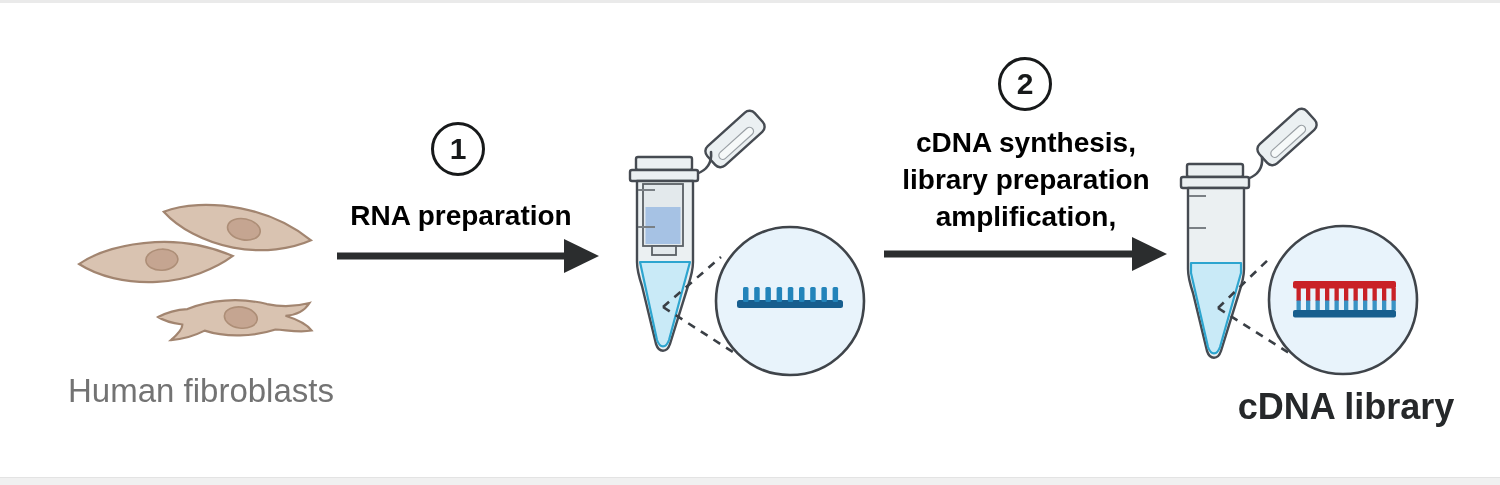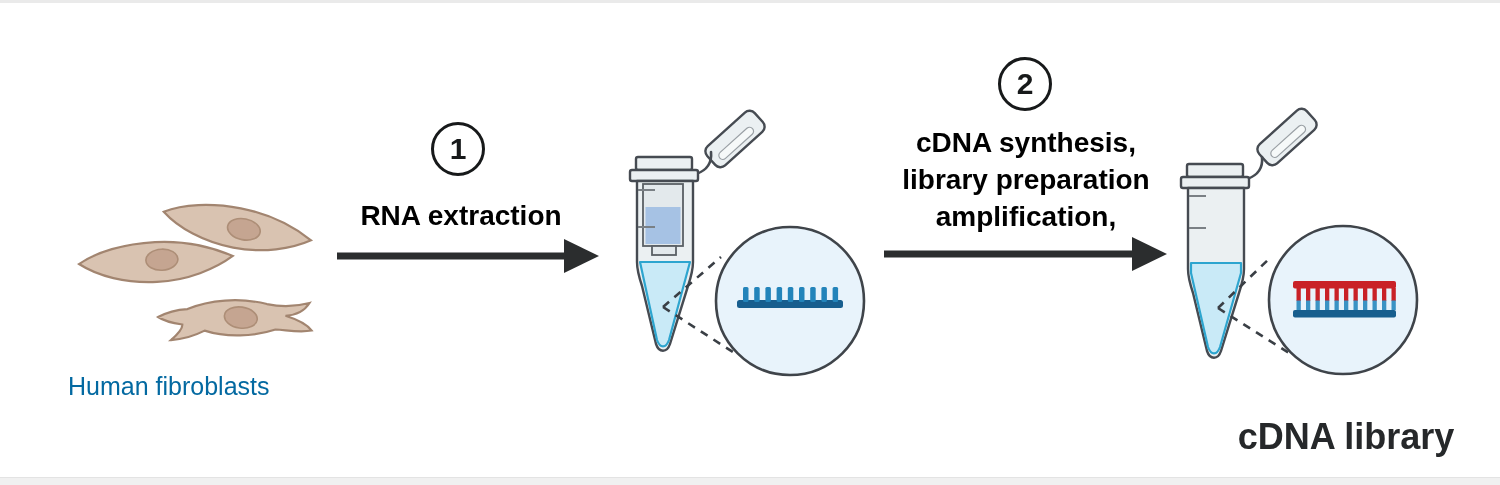--- a/index.html
+++ b/index.html
@@ -4,21 +4,21 @@
 <style>
   html,body{margin:0;padding:0;background:#fff;}
   .canvas{
     position:relative;width:1500px;height:485px;background:#ffffff;
     font-family:"Liberation Sans",sans-serif;overflow:hidden;
   }
   .edge-strip{position:absolute;left:0;width:100%;}
   .edge-strip.top{top:0;height:3px;background:#eaeaea;}
   .edge-strip.bottom{bottom:0;height:7px;background:#f0f0f0;border-top:1px solid #e3e3e3;}
   .art{position:absolute;left:0;top:0;}
-  .lbl{position:absolute;color:#0369a1;font-size:25px;white-space:nowrap;}
+  .lbl{position:absolute;color:#737373;font-size:33px;white-space:nowrap;}
   .centered{transform:translateX(-50%);text-align:center;}
   .bold{font-weight:700;color:#26282a;}
   .step-badge{
     position:absolute;width:54px;height:54px;border:3px solid #17191a;border-radius:50%;
     background:#ffffff;display:flex;align-items:center;justify-content:center;
     font-size:30px;font-weight:700;color:#17191a;box-sizing:border-box;
   }
   .step-label{position:absolute;font-size:28px;font-weight:700;color:#000000;
     line-height:37px;white-space:nowrap;}
   
@@ -173,26 +173,26 @@
           <rect class="c-ltblue" x="1391.5" y="300.5" width="4.3" height="9.5"></rect>
       </g>
     </g>
   </svg>
 
   <div class="lbl" style="left:68px;top:372px;">Human fibroblasts</div>
 
   <div class="step-badge" style="left:431px;top:122px;">
     <span>1</span>
   </div>
-  <div class="step-label centered" style="left:461px;top:197px;">RNA extraction</div>
+  <div class="step-label centered" style="left:461px;top:197px;">RNA preparation</div>
 
 
   <div class="step-badge" style="left:998px;top:57px;">
     <span>2</span>
   </div>
   <div class="step-label centered" style="left:1026px;top:124px;">
     <div>cDNA synthesis,</div>
     <div>library preparation</div>
     <div>amplification,</div>
   </div>
 
-  <div class="lbl bold centered" style="left:1346px;top:416px;font-size:36px;text-align:center;">cDNA library</div>
+  <div class="lbl bold centered" style="left:1346px;top:386px;font-size:36px;text-align:center;">cDNA library</div>
 </div>
 
 </body></html>

